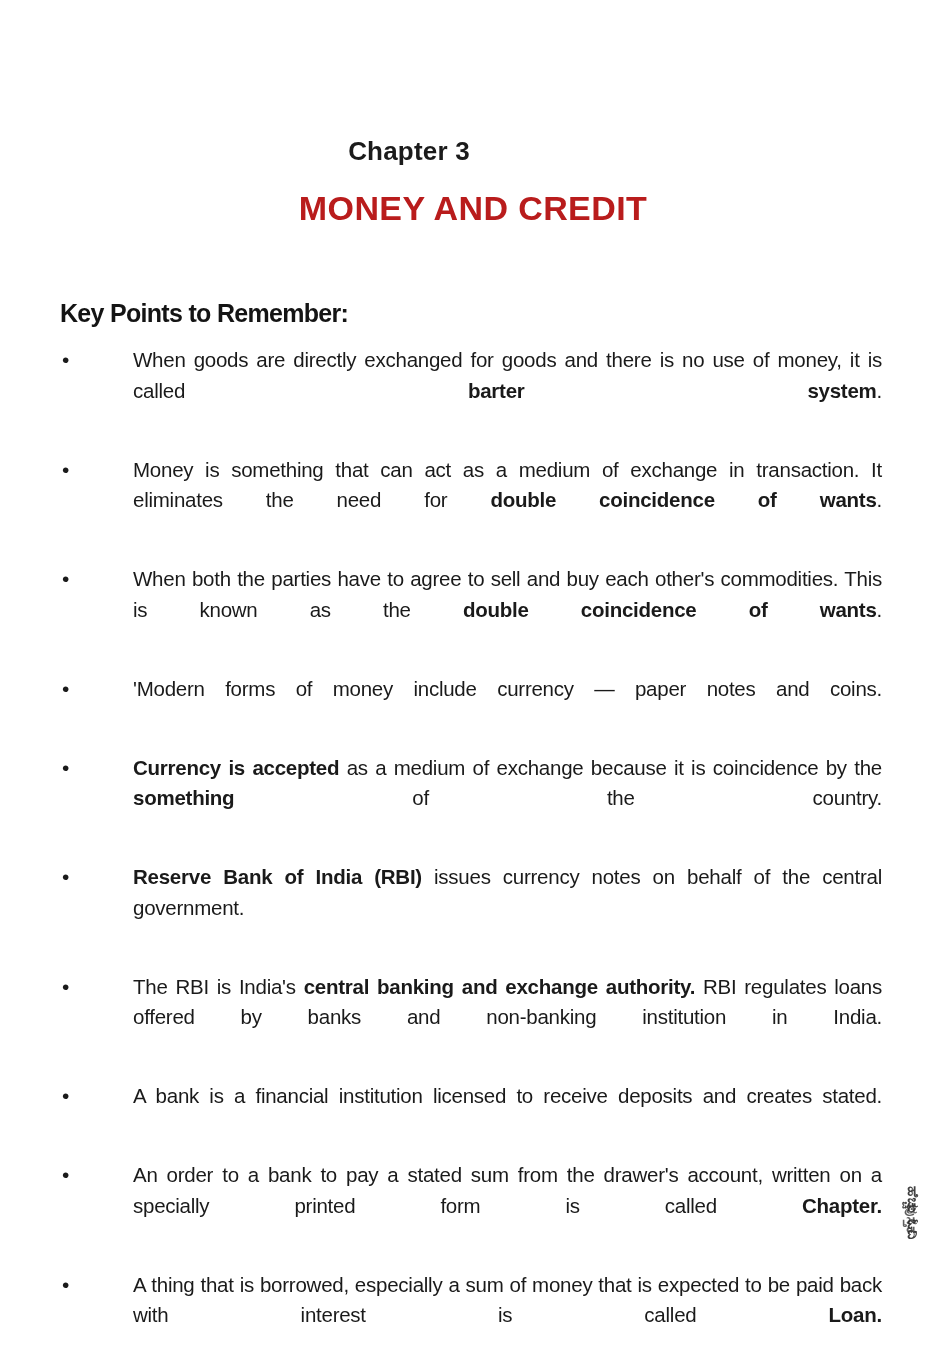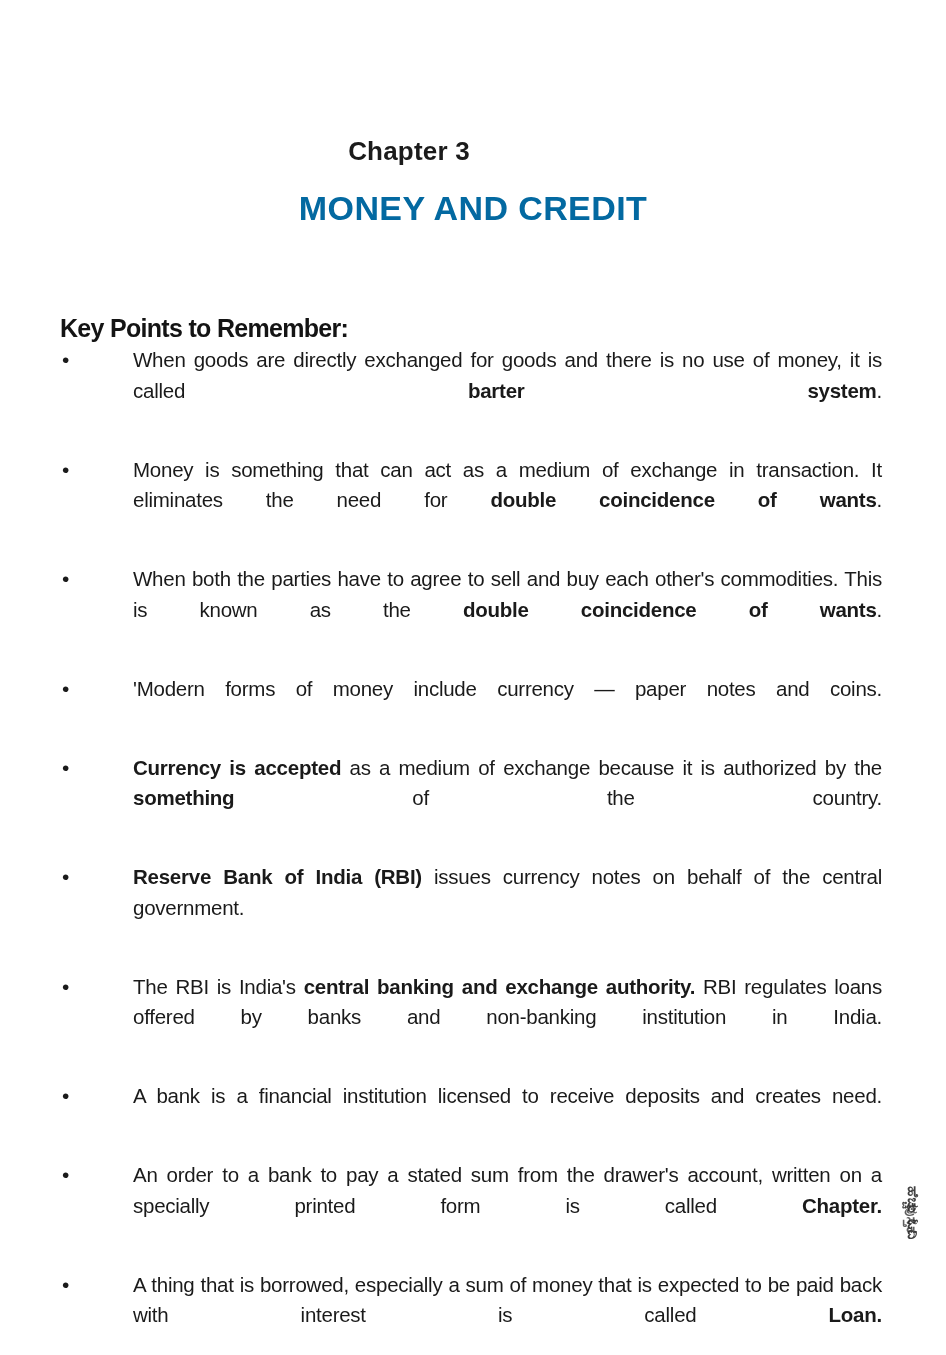--- a/index.html
+++ b/index.html
@@ -40,26 +40,26 @@
 
   .doc-title {
     position: absolute;
     top: 189px;
     left: 0;
     width: 946px;
     text-align: center;
     font-size: 34px;
     font-weight: bold;
     letter-spacing: 0.4px;
-    color: #0369a1;
+    color: #b91c1c;
   }
 
   .section-heading {
     position: absolute;
-    top: 314px;
+    top: 299px;
     left: 60px;
     font-size: 25px;
     font-weight: bold;
     letter-spacing: -0.7px;
     color: #141414;
   }
 
   
   .points-list {
     position: absolute;
@@ -159,33 +159,33 @@
       <div class="point-item tight">
         <span class="point-bullet">•</span>
         <span class="point-text"><span>When both the parties have to agree to sell and buy each other's commodities. This is known as the </span><b>double coincidence of wants</b><span>.</span></span>
       </div>
       <div class="point-item tight">
         <span class="point-bullet">•</span>
         <span class="point-text"><span>'Modern forms of money include currency — paper notes and coins.</span></span>
       </div>
       <div class="point-item tight">
         <span class="point-bullet">•</span>
-        <span class="point-text"><b>Currency is accepted</b><span> as a medium of exchange because it is authorized by the </span><b>something</b><span> of the country.</span></span>
+        <span class="point-text"><b>Currency is accepted</b><span> as a medium of exchange because it is coincidence by the </span><b>something</b><span> of the country.</span></span>
       </div>
       <div class="point-item tight">
         <span class="point-bullet">•</span>
         <span class="point-text"><b>Reserve Bank of India (RBI)</b><span> issues currency notes on behalf of the central government.</span></span>
       </div>
       <div class="point-item tight">
         <span class="point-bullet">•</span>
         <span class="point-text"><span>The RBI is India's </span><b>central banking and exchange authority.</b><span> RBI regulates loans offered by banks and non-banking institution in India.</span></span>
       </div>
       <div class="point-item tight">
         <span class="point-bullet">•</span>
-        <span class="point-text"><span>A bank is a financial institution licensed to receive deposits and creates need.</span></span>
+        <span class="point-text"><span>A bank is a financial institution licensed to receive deposits and creates stated.</span></span>
       </div>
       <div class="point-item tight">
         <span class="point-bullet">•</span>
         <span class="point-text"><span>An order to a bank to pay a stated sum from the drawer's account, written on a specially printed form is called </span><b>Chapter.</b></span>
       </div>
       <div class="point-item tight">
         <span class="point-bullet">•</span>
         <span class="point-text"><span>A thing that is borrowed, especially a sum of money that is expected to be paid back with interest is called </span><b>Loan.</b></span>
       </div>
     </div>

